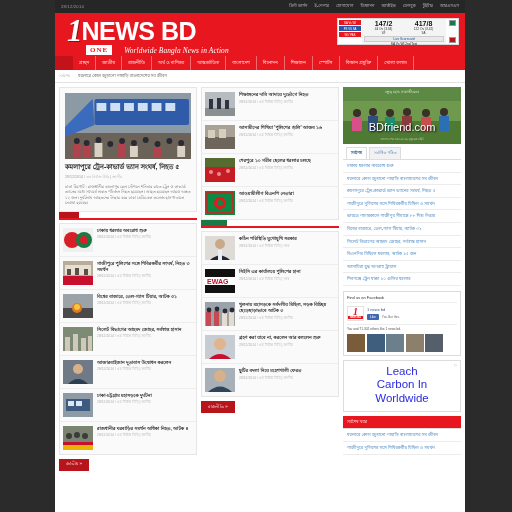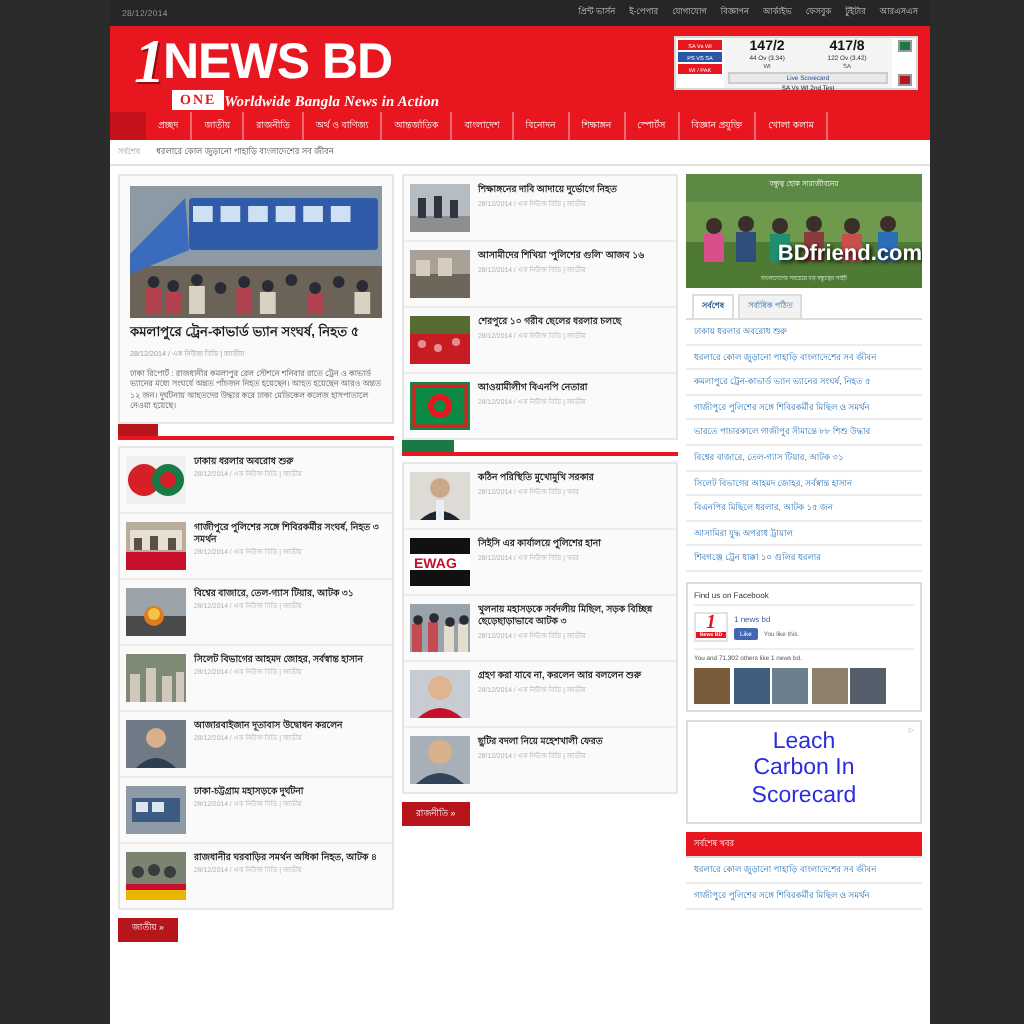--- a/index.html
+++ b/index.html
@@ -43,21 +43,21 @@
   }
   .logo-sub { display:flex; align-items:center; margin-top:1px;padding-left:19px; }
   .logo-badge {
     background:#ffffff; color:#e8171f; font-weight:bold;
     font-family:"Liberation Serif", serif;
     font-size:7px; padding:0 3px; letter-spacing:1px; line-height:8px;
     border:1px solid #fff;
   }
   .logo-tag {
     color:#ffffff; font-family:"Liberation Serif", serif; font-style:italic;
-    font-weight:bold; font-size:7.4px; margin-left:0; letter-spacing:.1px;text-align:center;
+    font-weight:normal; font-size:7.4px; margin-left:12px; letter-spacing:.1px;text-align:center;
   }
   
   .cricket {
     position:absolute; right:6px; top:5px; width:122px; height:27px;
     background:#fefefe; border:1px solid #d8d8d8; display:flex; font-size:3.4px;
   }
   .ck-left { width:24px; background:#fff; padding:1px; display:flex; flex-direction:column; gap:1px; }
   .ck-tag { background:#e8171f; color:#fff; font-size:2.8px; text-align:center; padding:.5px 0; }
   .ck-tag.blue { background:#2a58a8; }
   .ck-main { flex:1; background:#f4f4f4; position:relative; padding:1px 2px; }
@@ -132,22 +132,22 @@
 
   .morebtn {
     display:inline-block; background:#b8141b; color:#fff;
     font-size:4.4px; padding:2.5px 7px; margin-top:4px;
   }
 
   
   .ad-banner { width:100%; height:57px; background:#3f6e2a; position:relative; overflow:hidden; }
   .ad-top-text { position:absolute; top:2px; width:100%; text-align:center; color:#fff; font-size:3.6px; }
   .ad-mid-text {
-    position:absolute; top:34px; width:100%; text-align:right;
-    color:#ffffff; font-size:11px; font-weight:bold;
+    position:absolute; top:34px; width:100%; text-align:center;
+    color:#ffffff; font-size:11px; font-weight:normal;
     text-shadow:1px 1px 2px #000;
     font-family:"Liberation Sans", sans-serif;
   }
   .ad-bot-text { position:absolute; bottom:2px; width:100%; text-align:center; color:#dfe6d5; font-size:2.8px; }
 
   .tabs { display:flex; gap:2px; padding:3px 3px 0 3px; }
   .tab {
     font-size:4px; padding:2px 4px; border:1px solid #ddd; border-bottom:none;
     background:#f2f2f2; color:#2b6cb0;
   }
@@ -660,21 +660,21 @@
             <div class="fb-face" style="background:#8c7f6b"></div>
             <div class="fb-face" style="background:#555f6b"></div>
           </div>
         </div>
 
         <div class="gad">
           <span class="gad-mark">▷</span>
           <div class="gad-text">
             <div>Leach</div>
             <div>Carbon In</div>
-            <div>Scorecard</div>
+            <div>Worldwide</div>
           </div>
         </div>
 
         <div class="red-strip">সর্বশেষ খবর</div>
         <div class="side-list side-list2">
           <div class="side-item">ধরলারে কোল জুড়ানো পাহাড়ি বাংলাদেশের সব জীবন</div>
           <div class="side-item">গাজীপুরে পুলিশের সঙ্গে শিবিরকর্মীর মিছিল ও সমর্থন</div>
         </div>
 
       </div>

